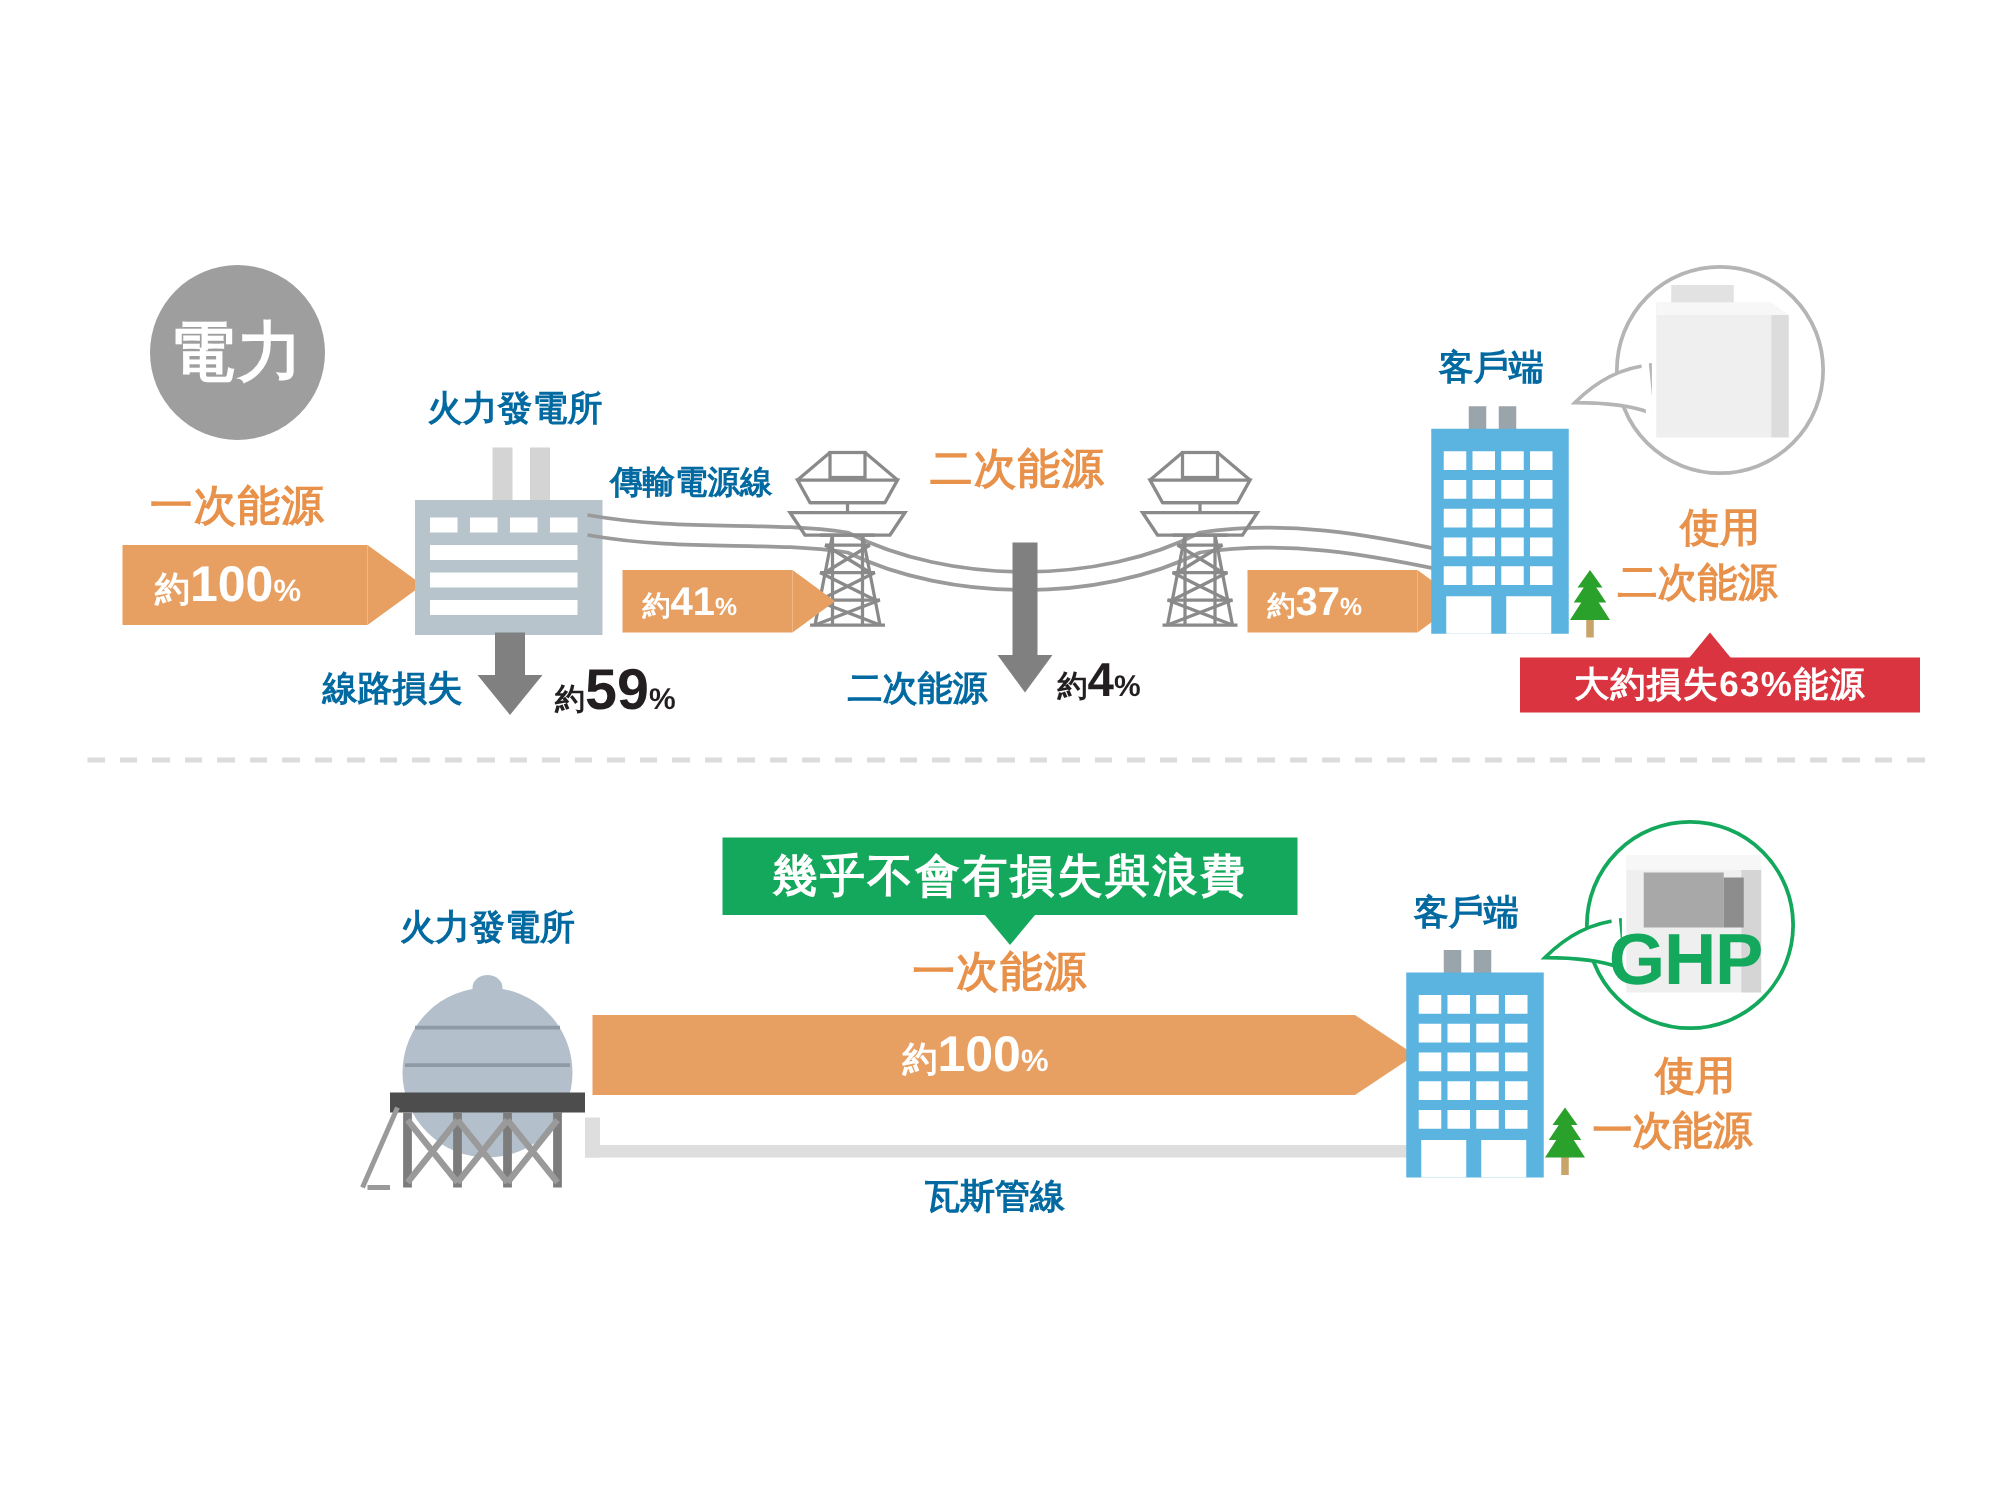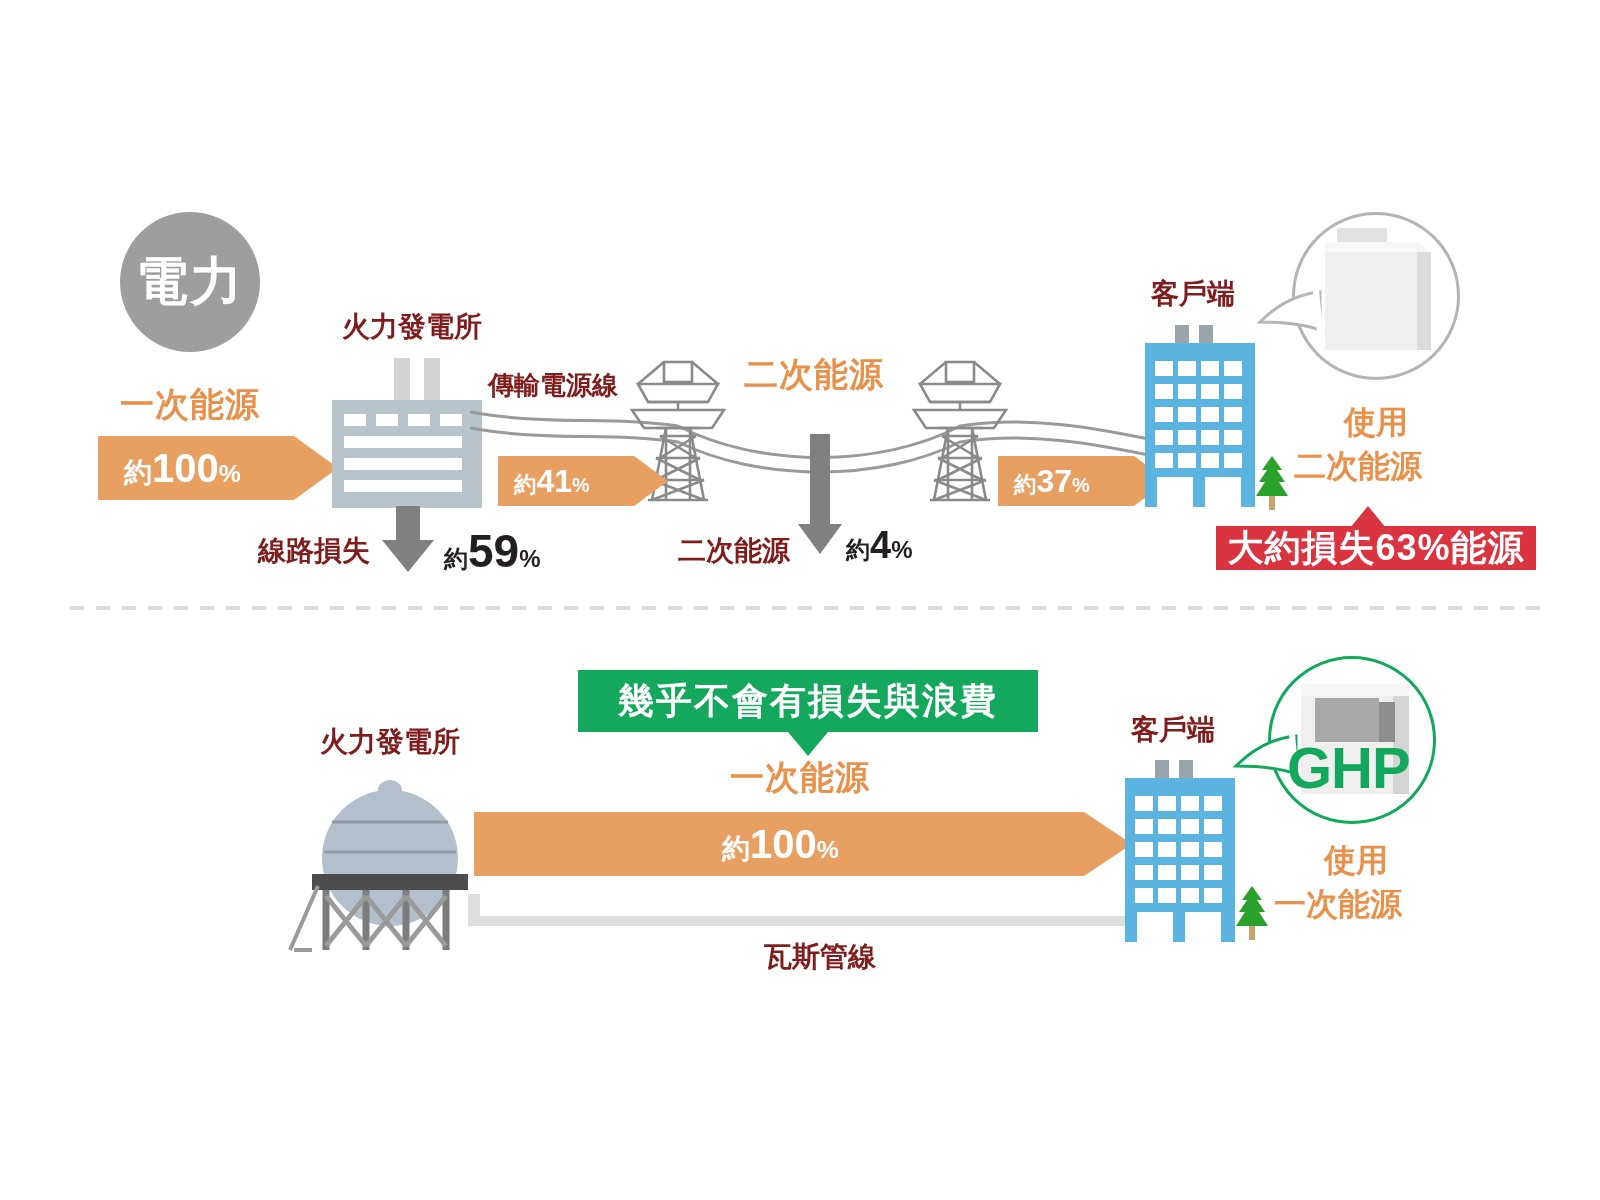--- a/index.html
+++ b/index.html
@@ -17,21 +17,21 @@
   
   .badge{
     border-radius:50%;
     display:flex;align-items:center;justify-content:center;
     color:#ffffff;font-weight:bold;
     letter-spacing:2px;
   }
   .badge-elec{background:#9e9e9e;}
   .badge-gas{background:#14a85c;}
   
-  .lbl{white-space:nowrap;font-weight:bold;color:#7f1d1d;}
+  .lbl{white-space:nowrap;font-weight:bold;color:#0369a1;}
   .lbl-orange{white-space:nowrap;font-weight:bold;color:#e8914a;}
   .pct-text{font-weight:bold;color:#ffffff;white-space:nowrap;}
   .pct-small{font-size:.62em;}
   .yaku{font-size:.70em;}
   
   .down-shaft{position:absolute;background:#808080;}
   .down-head{
     position:absolute;width:0;height:0;border-style:solid;
     border-color:#808080 transparent transparent transparent;
   }
@@ -252,21 +252,21 @@
       <div class="abs" style="left:10px;top:14px;width:106px;height:12px;background:#f7f7f7;
            clip-path:polygon(0 0,92px 0,106px 10px,0 10px);"></div>
     </div>
 
     <div class="lbl-orange abs" style="left:1310px;top:400px;font-size:32px;line-height:44px;text-align:center;">
       <div>使用</div>
       <div style="margin-left:-36px;">二次能源</div>
     </div>
 
     <div class="red-notch abs" style="left:1330px;top:506px;border-width:0 18px 22px 18px;"></div>
-    <div class="red-banner abs" style="left:1196px;top:526px;width:320px;height:44px;font-size:36px;letter-spacing:1px;">
+    <div class="red-banner abs" style="left:1196px;top:526px;width:320px;height:44px;font-size:28px;letter-spacing:1px;">
       <span>大約損失63%能源</span>
     </div>
   </div>
 
   <div class="divider abs" style="left:70px;top:606px;width:1470px;"></div>
 
   <div class="abs" style="left:0;top:610px;width:1600px;height:590px;">
 
 
     <div class="lbl abs" style="left:320px;top:113px;font-size:28px;">
@@ -303,21 +303,21 @@
       <div class="abs" style="left:0;top:0;width:610px;height:64px;background:#e8a062;"></div>
       <div class="abs" style="left:610px;top:0;width:0;height:0;border-style:solid;border-width:32px 0 32px 48px;border-color:transparent transparent transparent #e8a062;"></div>
       <div class="pct-text abs" style="left:248px;top:6px;font-size:40px;line-height:52px;">
         <span class="yaku">約</span><span>100</span><span class="pct-small">%</span>
       </div>
     </div>
 
     <div class="pipe abs" style="left:468px;top:284px;width:12px;height:32px;"></div>
     <div class="pipe abs" style="left:468px;top:306px;width:690px;height:10px;"></div>
 
-    <div class="lbl abs" style="left:740px;top:328px;font-size:28px;margin-left:24px;">
+    <div class="lbl abs" style="left:740px;top:328px;font-size:28px;">
       <span>瓦斯管線</span>
     </div>
 
     <div class="lbl abs" style="left:1131px;top:101px;font-size:28px;">
       <span>客戶端</span>
     </div>
 
     <div class="abs" style="left:1125px;top:150px;width:110px;height:182px;">
       <div class="bldg-stack" style="left:30px;top:0;width:14px;height:22px;"></div>
       <div class="bldg-stack" style="left:54px;top:0;width:14px;height:22px;"></div>

